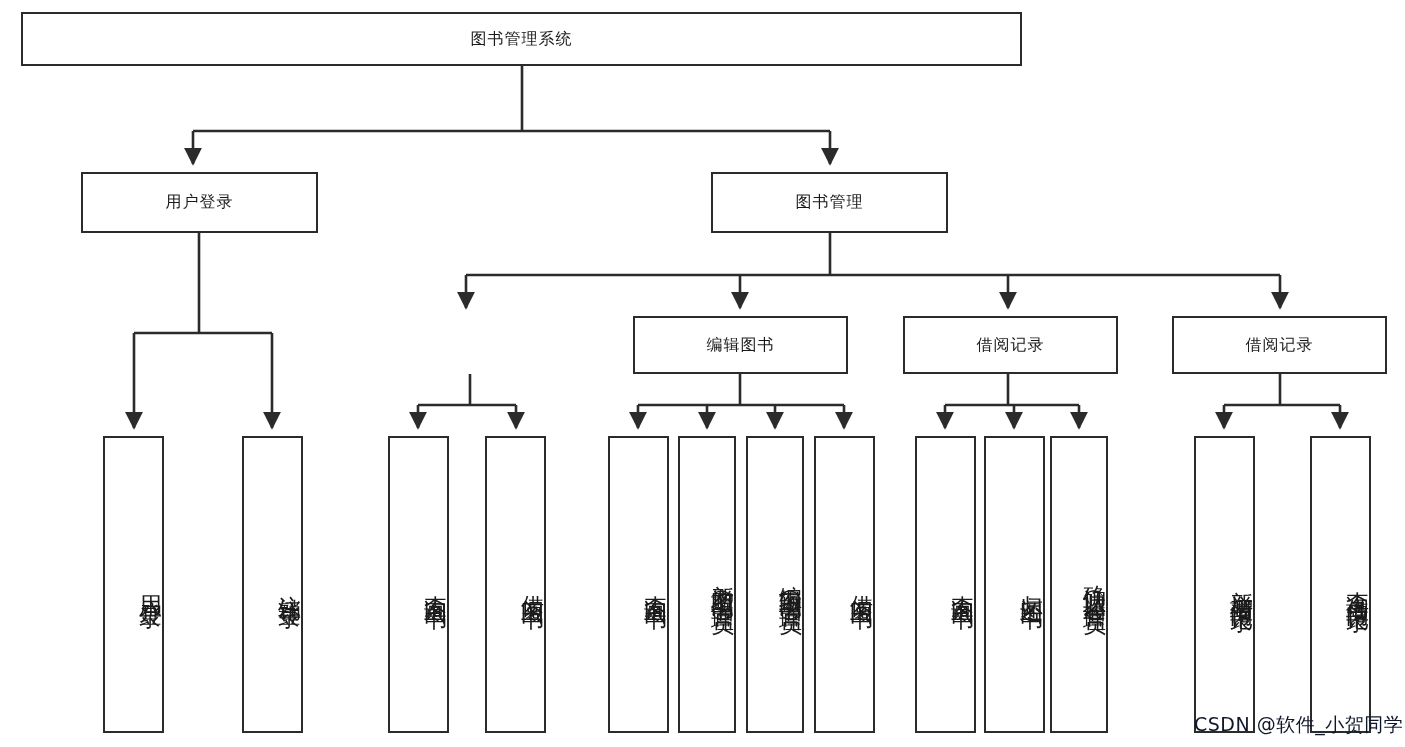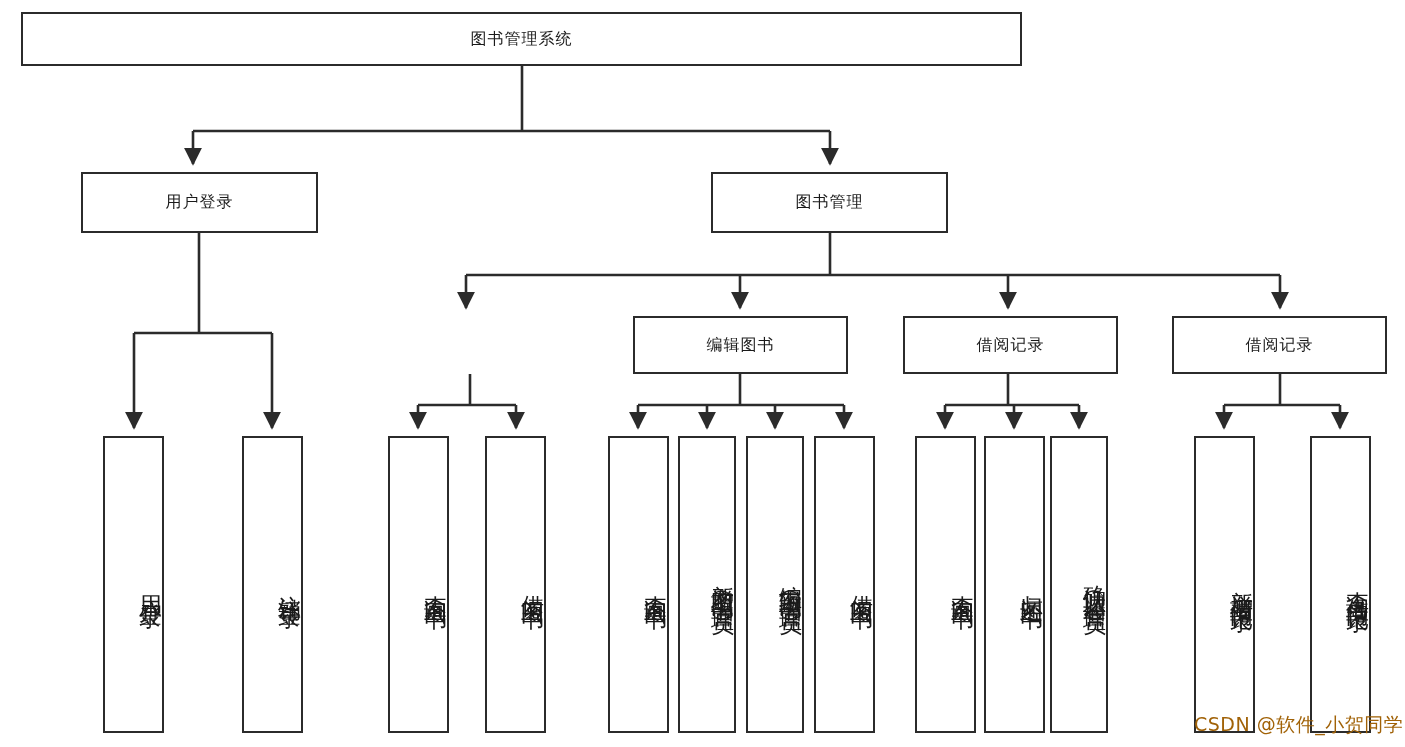--- a/index.html
+++ b/index.html
@@ -54,21 +54,21 @@
     position: absolute;
     left: 0;
     top: 0;
     width: 1405px;
     height: 747px;
     pointer-events: none;
   }
   .watermark {
     position: absolute;
     font-size: 19px;
-    color: #a16207;
+    color: #0f172a;
     white-space: nowrap;
     letter-spacing: 0.5px;
   }
 </style>
 </head>
 <body>
 
 <div id="canvas">
 
   <svg id="edges" viewBox="0 0 1405 747" width="1405" height="747" xmlns="http://www.w3.org/2000/svg">

